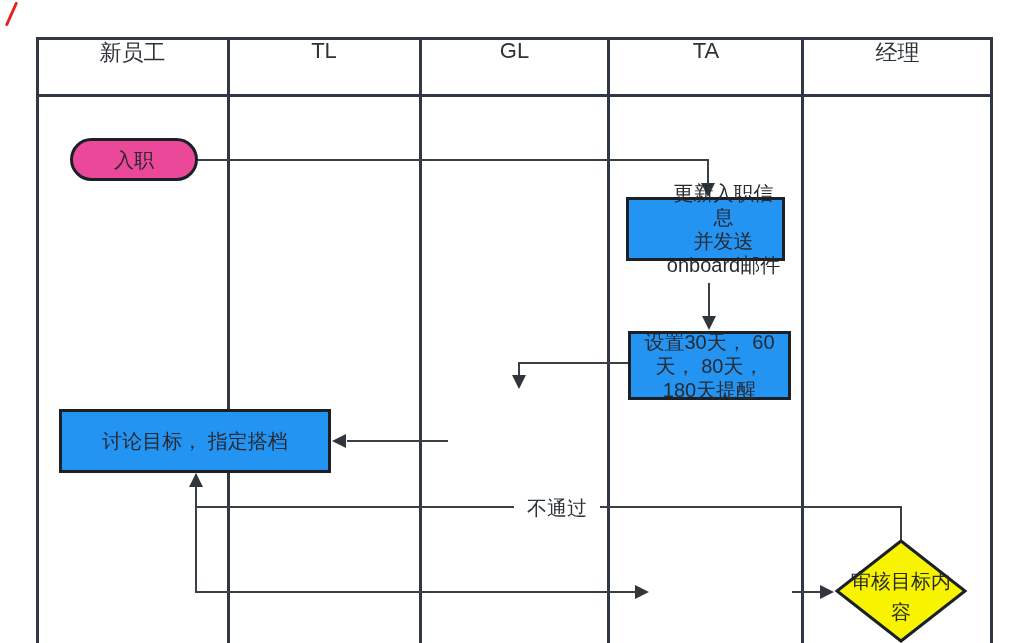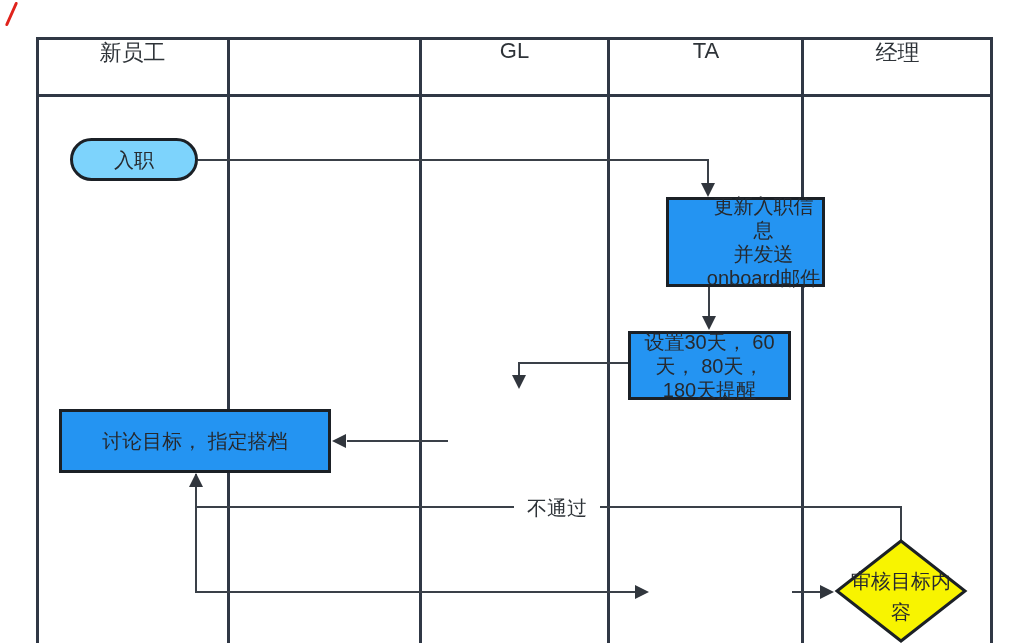--- a/index.html
+++ b/index.html
@@ -22,21 +22,21 @@
     position:absolute;top:38px;height:57px;display:flex;justify-content:center;
     font-size:22px;color:#2E3338;
   }
   
   .node{
     position:absolute;display:flex;align-items:center;justify-content:center;
     background:#2494F2;border:3px solid #1B2026;box-sizing:border-box;
     font-size:20px;line-height:24px;color:#26292E;text-align:center;white-space:pre-line;
   }
   .node.start{
-    background:#7dd3fc;border-radius:22px;
+    background:#ec4899;border-radius:22px;
   }
   .dia-svg{position:absolute;left:834px;top:538px;}
   .dia-text{
     position:absolute;left:834px;top:566px;width:134px;height:50px;
     font-size:20px;line-height:31px;color:#26292E;text-align:center;white-space:pre-line;
   }
   .reject{
     position:absolute;left:514px;top:495px;width:86px;height:25px;background:#ffffff;
     display:flex;justify-content:center;font-size:20px;color:#2E3338;
   }
@@ -56,20 +56,23 @@
   <div class="tl" style="left:36px;top:94px;width:957px;height:3px;"></div>
   <div class="tl" style="left:36px;top:37px;width:3px;height:606px;"></div>
   <div class="tl" style="left:227px;top:37px;width:3px;height:606px;"></div>
   <div class="tl" style="left:419px;top:37px;width:3px;height:606px;"></div>
   <div class="tl" style="left:607px;top:37px;width:3px;height:606px;"></div>
   <div class="tl" style="left:801px;top:37px;width:3px;height:606px;"></div>
   <div class="tl" style="left:990px;top:37px;width:3px;height:606px;"></div>
 
   <div class="hdr" style="left:37px;width:191px;">
       <span>新员工</span>
+    </div>
+  <div class="hdr" style="left:228px;width:192px;">
+      <span>TL</span>
     </div>
   <div class="hdr" style="left:420px;width:189px;">
       <span>GL</span>
     </div>
   <div class="hdr" style="left:609px;width:194px;">
       <span>TA</span>
     </div>
   <div class="hdr" style="left:803px;width:189px;">
       <span>经理</span>
     </div>
@@ -97,21 +100,21 @@
     </div>
 
   <div class="fl" style="left:196px;top:591px;width:439px;height:2px;"></div>
   <div class="ah right" style="left:635px;top:585px;"></div>
 
   <div class="fl" style="left:792px;top:591px;width:28px;height:2px;"></div>
   <div class="ah right" style="left:820px;top:585px;"></div>
 
   <div class="node start" style="left:70px;top:138px;width:128px;height:43px;">入职</div>
 
-  <div class="node" style="left:666px;top:197px;width:159px;height:90px;padding-left:36px;">更新入职信息
+  <div class="node" style="left:626px;top:197px;width:159px;height:64px;padding-left:36px;">更新入职信息
 并发送
 onboard邮件</div>
 
   <div class="node" style="left:628px;top:331px;width:163px;height:69px;">设置30天， 60
 天， 80天，
 180天提醒</div>
 
 
   <div class="node" style="left:59px;top:409px;width:272px;height:64px;">讨论目标， 指定搭档</div>
 

